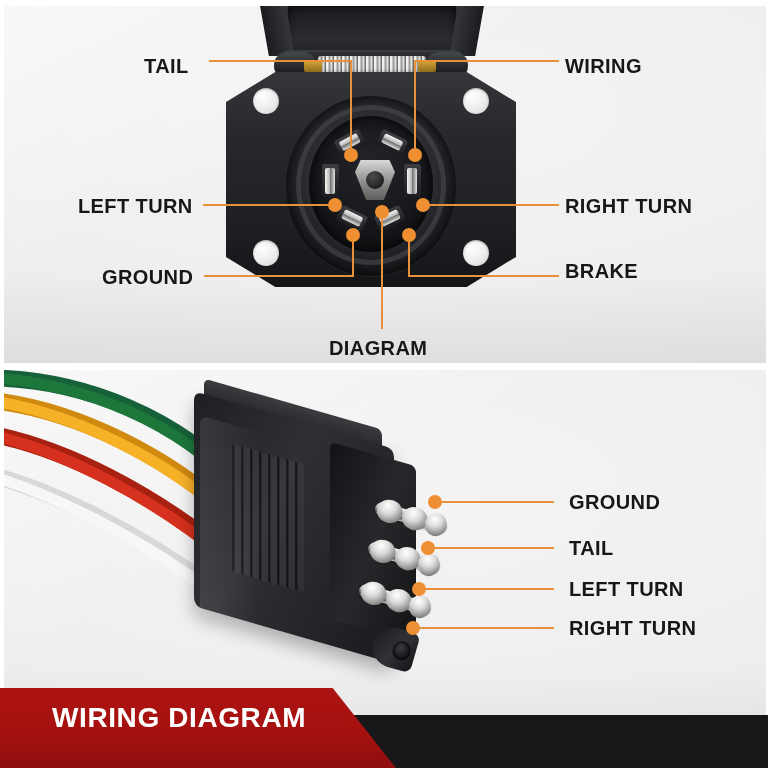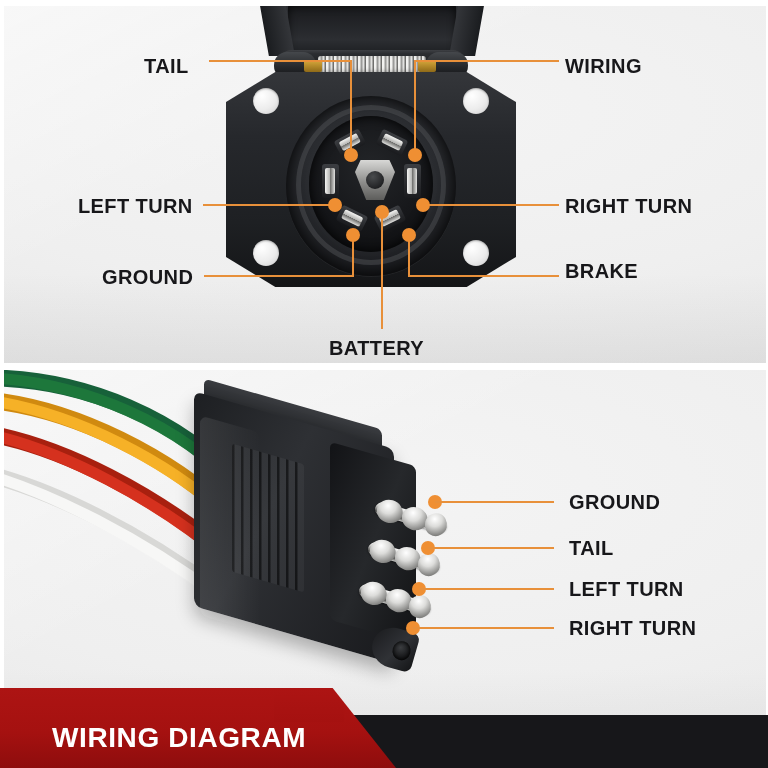--- a/index.html
+++ b/index.html
@@ -303,21 +303,21 @@
     background:linear-gradient(to bottom,#ad1413 0%,#a51110 55%,#8e0d0d 100%);
     clip-path:polygon(0% 0%, 84% 0%, 100% 100%, 0% 100%);
   }
   #redbanner:before {
     content:""; position:absolute; right:52px; top:0;
     width:70px; height:34px;
     background:linear-gradient(to bottom,#ad1413,#a51110);
     border-radius:0 26px 0 0;
   }
   #banner-text {
-    position:absolute; left:52px; bottom:16px;
+    position:absolute; left:52px; bottom:36px;
     font-size:28px;
     font-weight:bold;
     letter-spacing:.6px;
     color:#ffffff;
     white-space:nowrap;
     line-height:1;
     margin-top:20px;
   }
 </style>
 </head>
@@ -394,21 +394,21 @@
     <div class="lbl" style="left:98px; top:261px;">GROUND</div>
     <div class="lead" style="left:200px; top:269px; width:150px;"></div>
     <div class="lead v" style="left:348px; top:228px; height:41px;"></div>
     <div class="dot" style="left:342px; top:222px;"></div>
 
     <div class="lbl" style="left:561px; top:255px;">BRAKE</div>
     <div class="lead" style="left:404px; top:269px; width:151px;"></div>
     <div class="lead v" style="left:404px; top:228px; height:41px;"></div>
     <div class="dot" style="left:398px; top:222px;"></div>
 
-    <div class="lbl" style="left:325px; top:332px;">BATTERY</div>
+    <div class="lbl" style="left:325px; top:332px;">DIAGRAM</div>
     <div class="lead v" style="left:377px; top:205px; height:118px;"></div>
     <div class="dot" style="left:371px; top:199px;"></div>
   </div>
 
   <div class="panel" id="panel-bottom">
     <div class="panel-shade"></div>
 
     <svg id="wires" viewBox="0 0 470 300">
       <g fill="none" stroke-linecap="round">
         <path d="M-10,8 C 80,10 175,48 238,118" stroke="#17613a" stroke-width="17"></path>

